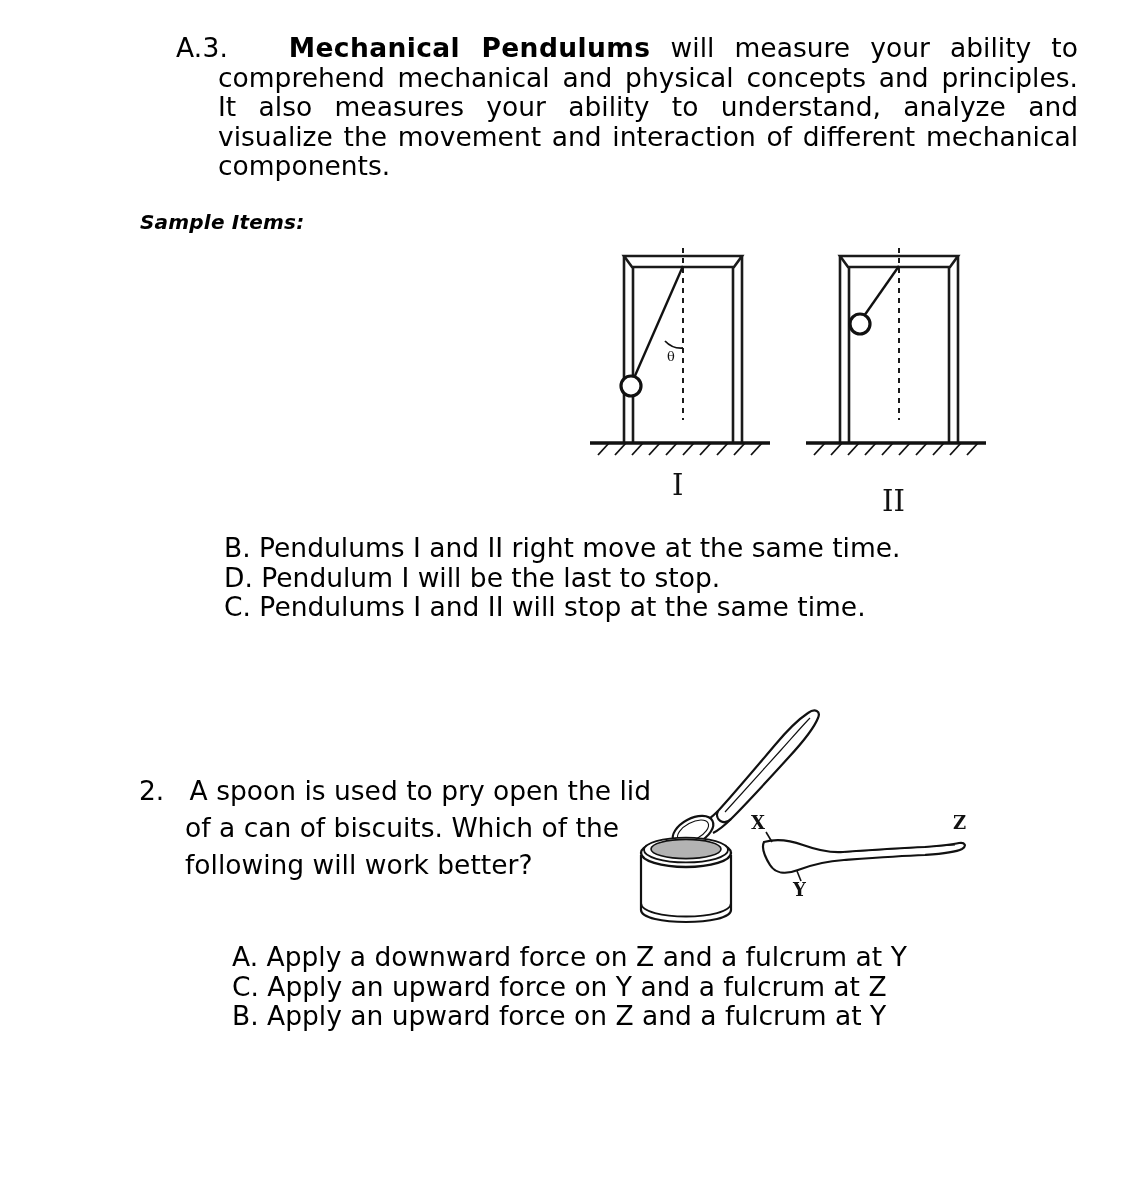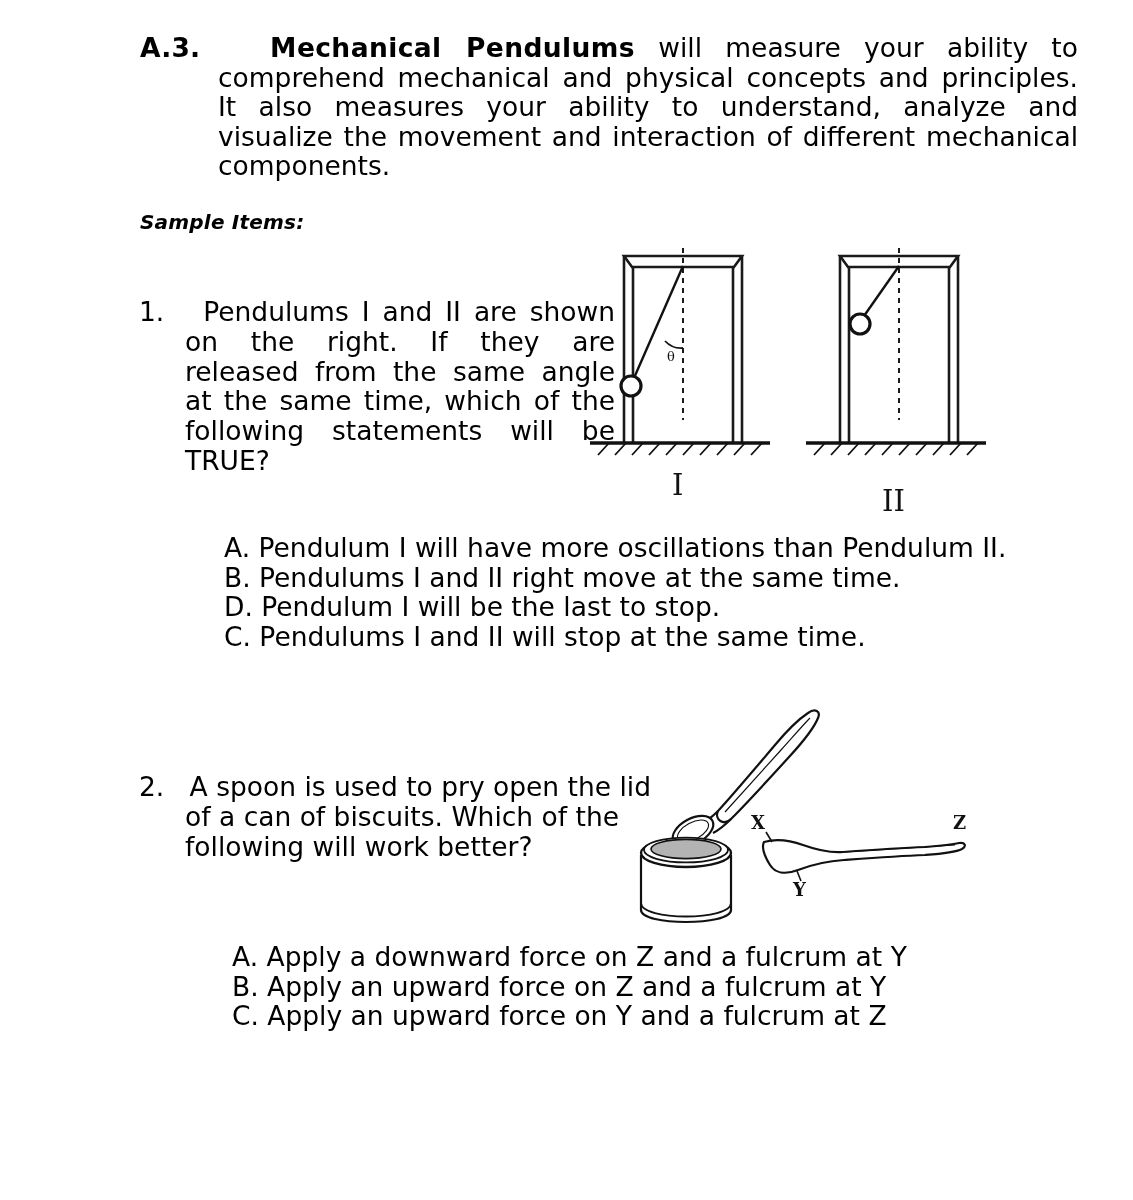--- a/index.html
+++ b/index.html
@@ -29,22 +29,23 @@
     top: 33px;
     width: 860px;
     font-size: 26.5px;
     line-height: 29.5px;
     text-align: justify;
     text-justify: inter-word;
     padding-left: 78px;
     text-indent: -78px;
   }
   .intro .tag {
-    font-weight: bold;
+    font-weight: normal;
     letter-spacing: 0.2px;
+    margin-left: 36px;
   }
   .intro .tag-title {
     font-weight: bold;
     letter-spacing: 0.4px;
   }
 
   
   .sample-heading {
     position: absolute;
     left: 140px;
@@ -78,21 +79,21 @@
   }
   .q1-options div { white-space: nowrap; }
 
   
   .q2-block {
     position: absolute;
     left: 139px;
     top: 772px;
     width: 470px;
     font-size: 26.5px;
-    line-height: 30px;
+    line-height: 37px;
     padding-left: 46px;
     text-indent: -46px;
   }
 
   .q2-options {
     position: absolute;
     left: 224px;
     top: 942px;
     font-size: 26.5px;
     line-height: 29.5px;
@@ -132,24 +133,20 @@
 
 <div class="page">
 
   <div class="intro">
     <span class="tag">A.3.</span>
     <span>&nbsp;&nbsp;</span><span class="tag-title">Mechanical Pendulums</span><span> will measure your ability to comprehend mechanical and physical concepts and principles.  It also measures your ability to understand, analyze and visualize the movement and interaction of different mechanical components.</span>
   </div>
 
   <div class="sample-heading">Sample Items:</div>
 
-  <div class="q1-block">
-    <span>1.</span>
-    <span>&nbsp;&nbsp;</span><span>Pendulums I and II are shown on the right. If they are released from the same angle at the same time, which of the following statements will be TRUE?</span>
-  </div>
 
   <div class="fig-pendulums">
     <svg width="430" height="255" viewBox="0 0 430 255">
 
       <g>
 
         <polygon points="34,8 152,8 144,19 42,19" fill="#ffffff" stroke="#1a1a1a" stroke-width="2.6"></polygon>
 
         <line x1="34" y1="8" x2="34" y2="195" stroke="#1a1a1a" stroke-width="2.6"></line>
         <line x1="43" y1="19" x2="43" y2="195" stroke="#1a1a1a" stroke-width="2.6"></line>
@@ -216,21 +213,20 @@
           <line x1="377" y1="207" x2="388" y2="195"></line>
         </g>
       </g>
     </svg>
   </div>
 
   <div class="roman-label roman-I">I</div>
   <div class="roman-label roman-II">II</div>
 
   <div class="q1-options">
-    <div>A. Pendulum I will have more oscillations than Pendulum II.</div>
     <div>B. Pendulums I and II right move at the same time.</div>
     <div>D. Pendulum I will be the last to stop.</div>
     <div>C. Pendulums I and II will stop at the same time.</div>
   </div>
 
   <div class="q2-block">
     <span>2.</span>
     <span>&nbsp;&nbsp;</span><span>A spoon is used to pry open the lid of a can of biscuits. Which of the following will work better?</span>
   </div>
 
@@ -287,17 +283,17 @@
         <path d="M 176 186 L 172 176" stroke="#111" stroke-width="1.6" fill="none"></path>
         <text x="126" y="134" font-family="DejaVu Serif, serif" font-size="18" font-weight="bold" fill="#111">X</text>
         <text x="168" y="201" font-family="DejaVu Serif, serif" font-size="18" font-weight="bold" fill="#111">Y</text>
         <text x="328" y="134" font-family="DejaVu Serif, serif" font-size="18" font-weight="bold" fill="#111">Z</text>
       </g>
     </svg>
   </div>
 
   <div class="q2-options">
     <div>A. Apply a downward force on Z and a fulcrum at Y</div>
+    <div>C. Apply an upward force on Y and a fulcrum at Z</div>
     <div>B. Apply an upward force on Z and a fulcrum at Y</div>
-    <div>C. Apply an upward force on Y and a fulcrum at Z</div>
   </div>
 
 </div>
 
 </body></html>

